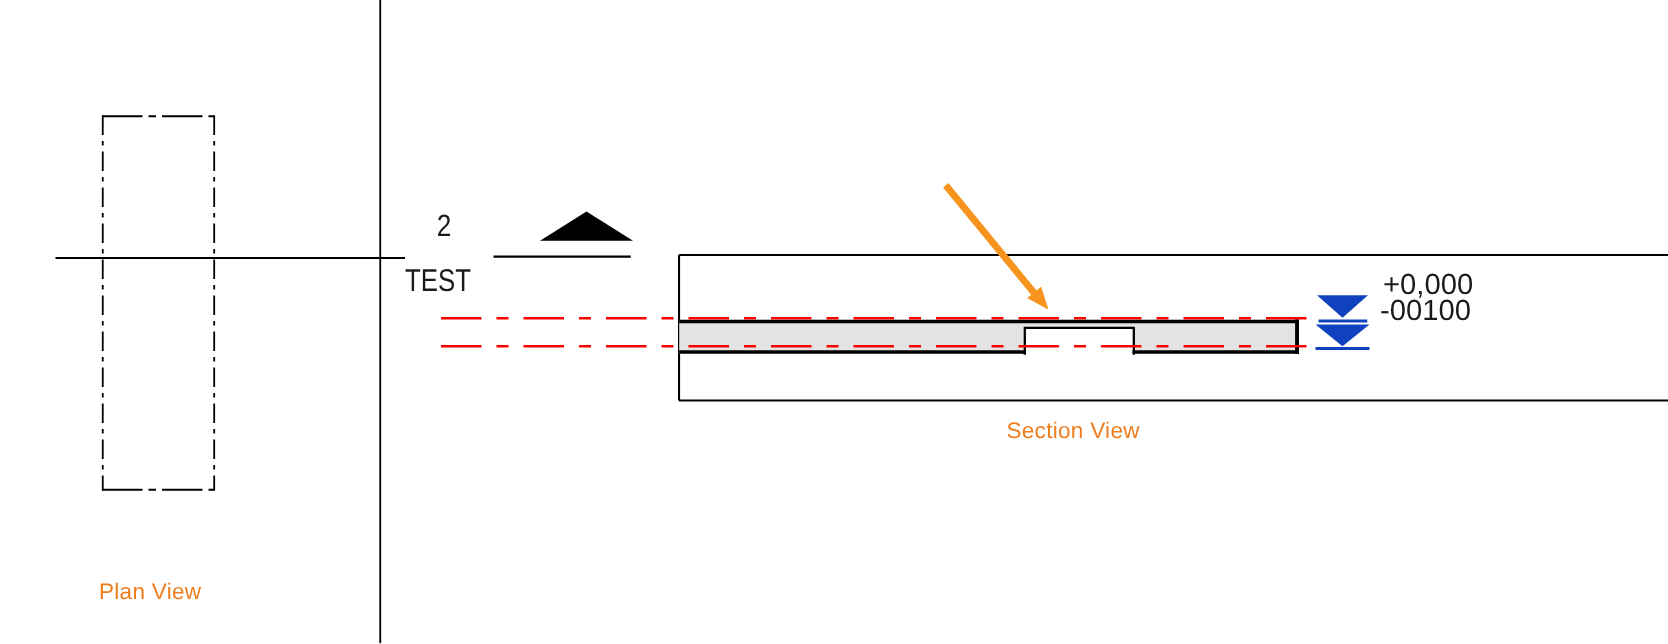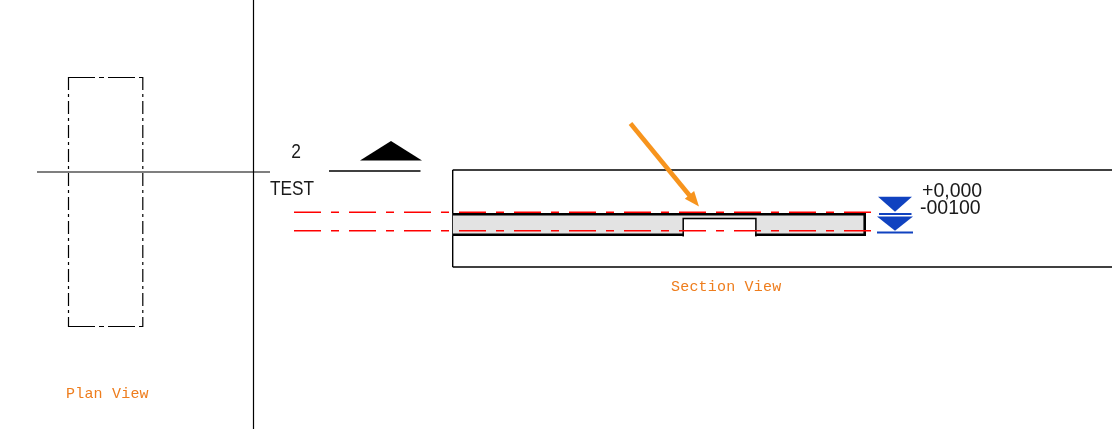--- a/index.html
+++ b/index.html
@@ -5,21 +5,21 @@
   html, body { margin: 0; padding: 0; background: #ffffff; }
   #canvas {
     position: relative;
     width: 1112px;
     height: 429px;
     background: #ffffff;
     overflow: hidden;
     font-family: "Liberation Sans", sans-serif;
   }
   #linework { position: absolute; left: 0; top: 0; }
-  .txt { position: absolute; color: #000000; white-space: nowrap; font-family: Liberation Mono, monospace; }
+  .txt { position: absolute; color: #000000; white-space: nowrap; }
   .cad-txt { font-family: "Liberation Sans", sans-serif; color: #1a1a1a; }
   #grid-number {
     left: 284px; top: 142px; width: 24px; text-align: center;
     font-size: 20.5px; line-height: 18px;
     transform: scaleX(0.85); transform-origin: 50% 0;
   }
   #grid-name {
     left: 270px; top: 178px;
     font-size: 21px; line-height: 19px;
     transform: scaleX(0.82); transform-origin: 0 0;

